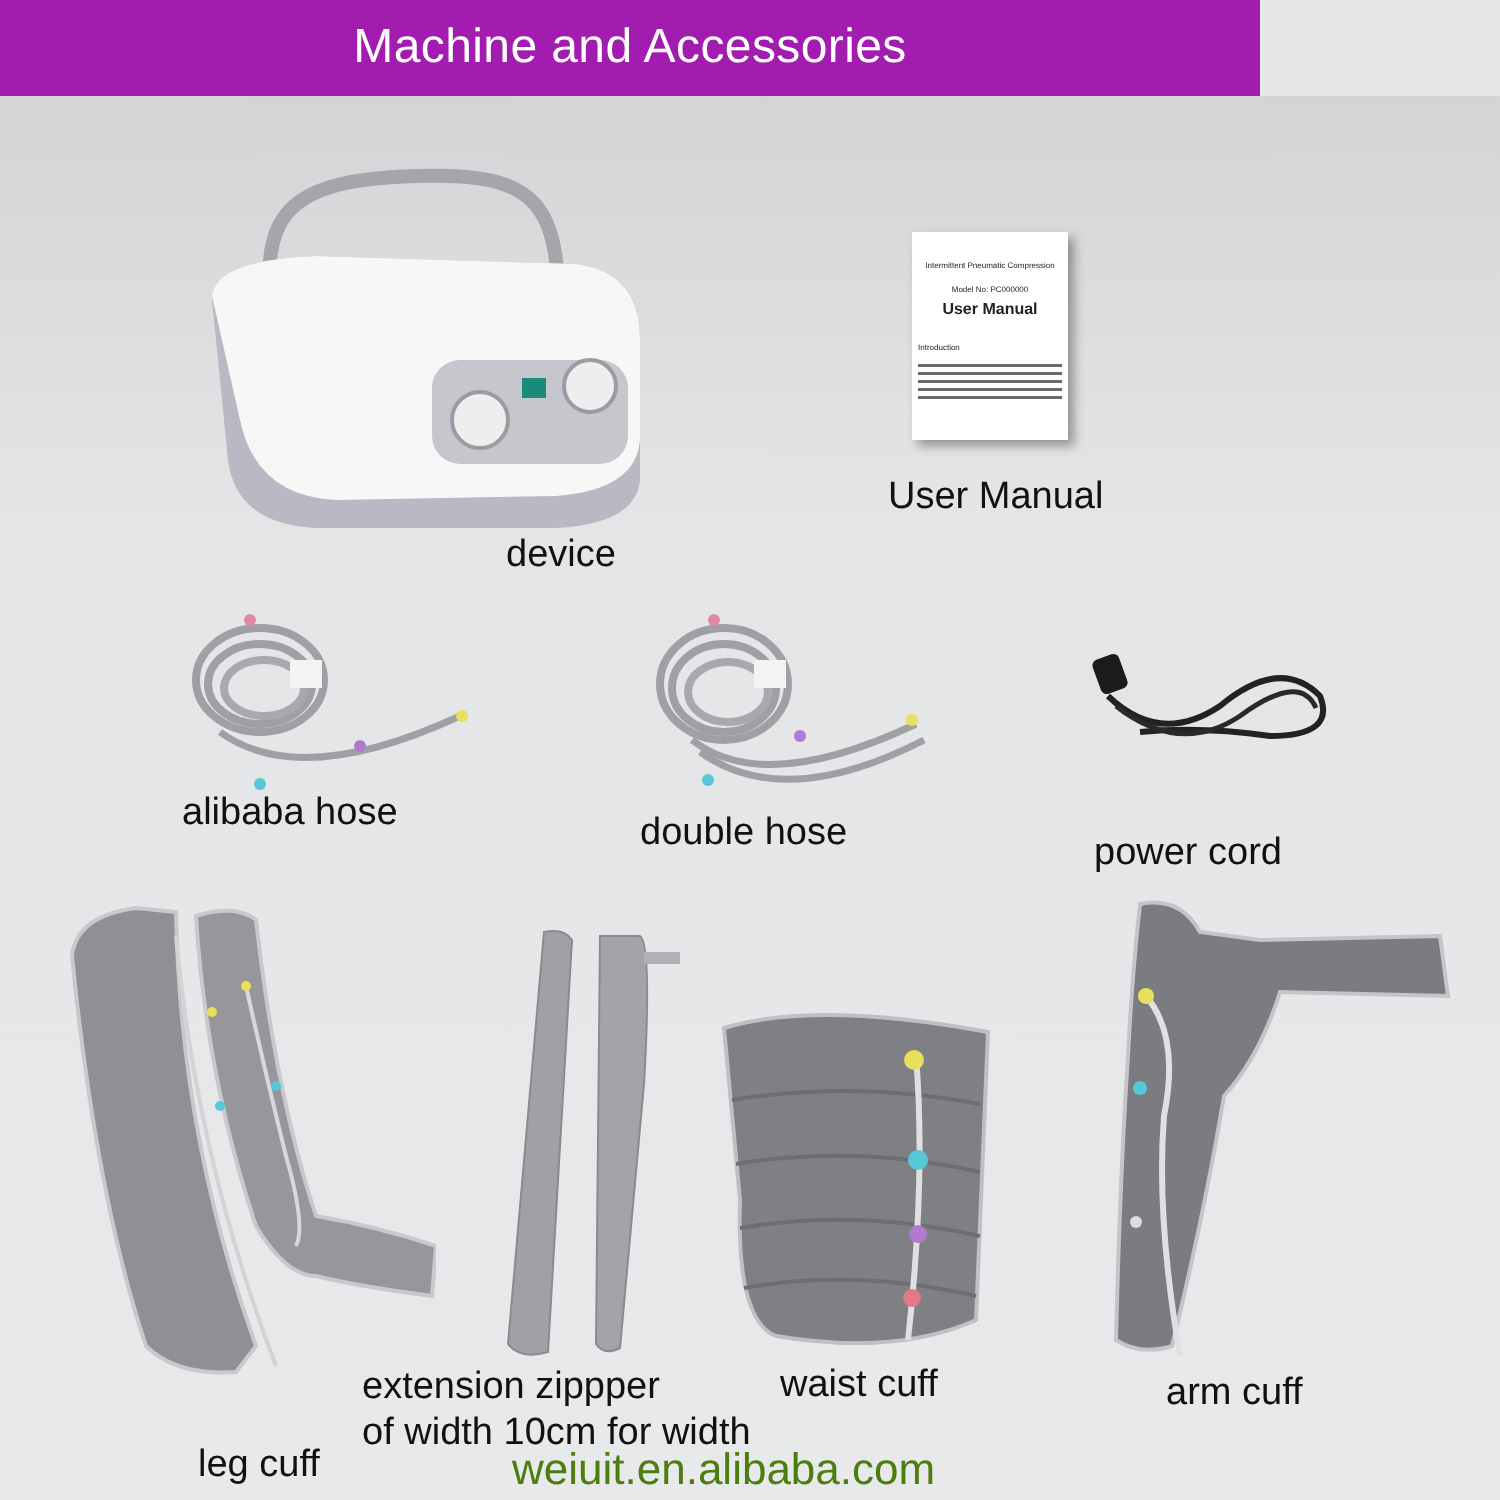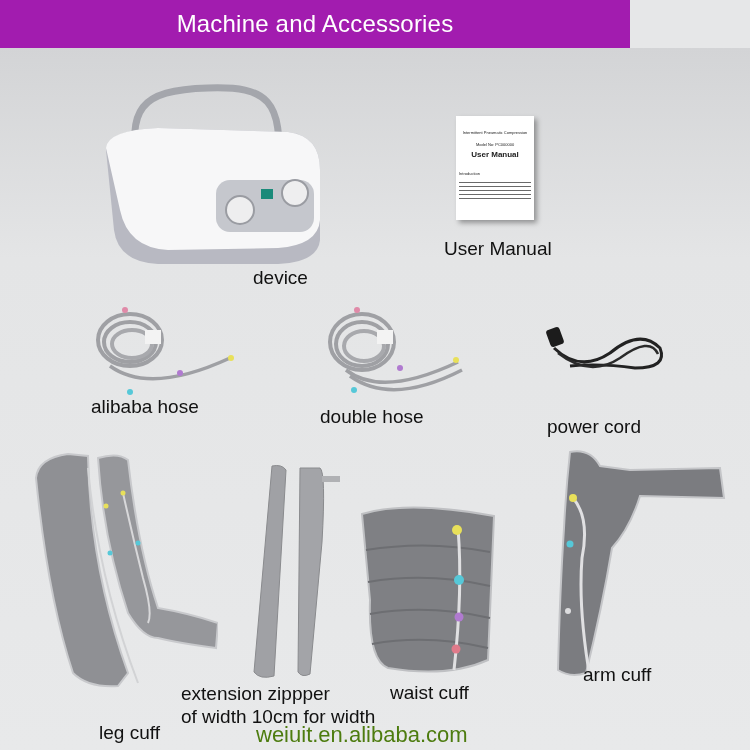--- a/index.html
+++ b/index.html
@@ -125,15 +125,15 @@
 
 <div class="item" style="left:530px;top:448px;">
   <svg width="200" height="235" viewBox="0 0 200 235">
     <path d="M40 4 Q 60 0 70 18 L 100 22 L 190 20 L 194 50 L 110 48 Q 100 80 82 100 Q 72 160 56 225 Q 40 230 28 222 Q 30 140 34 80 Q 36 40 40 4 Z" fill="#7b7c80" stroke="#c4c5c8" stroke-width="2"></path>
     <path d="M43 50 Q 60 70 52 110 Q 48 160 60 230" stroke="#e0e0e2" stroke-width="3" fill="none"></path>
     <circle cx="43" cy="50" r="4" fill="#e8e05a"></circle>
     <circle cx="40" cy="96" r="3.5" fill="#56c8d8"></circle>
     <circle cx="38" cy="163" r="3" fill="#dddddf"></circle>
   </svg>
 </div>
-<div class="label" style="left:583px;top:664px;">arm cuff</div>
+<div class="label" style="left:583px;top:686px;">arm cuff</div>
 
 <div class="watermark">weiuit.en.alibaba.com</div>
 
 </body></html>

